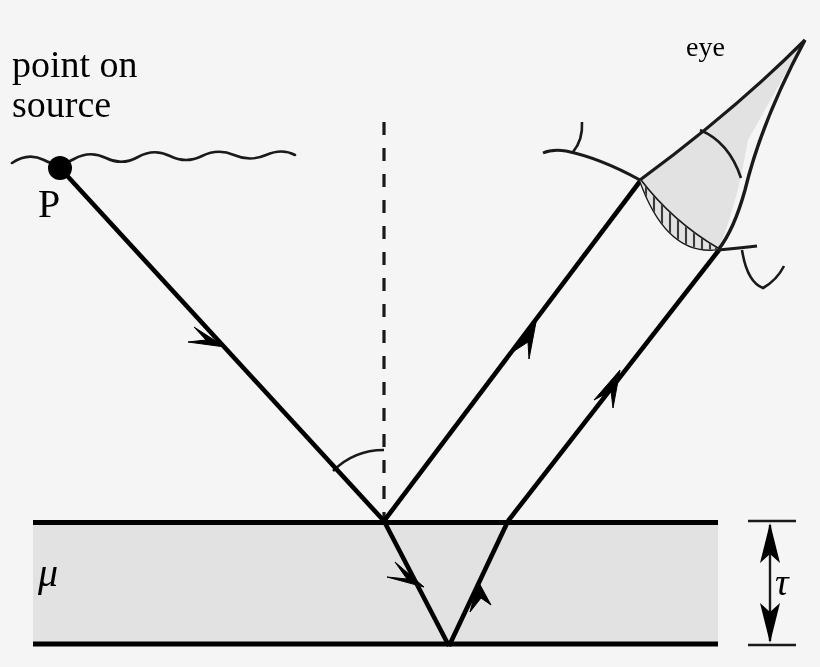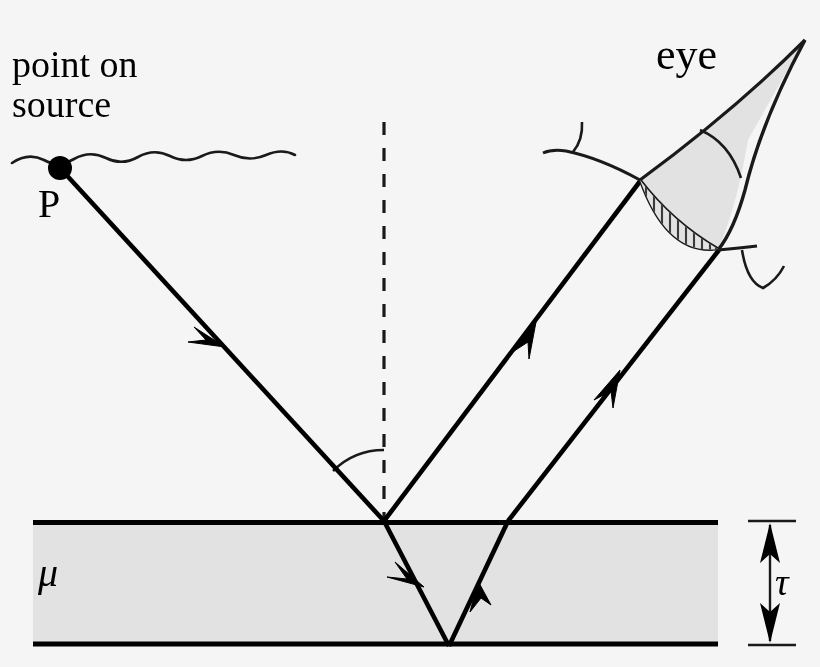--- a/index.html
+++ b/index.html
@@ -37,23 +37,23 @@
     top: 44px;
     font-size: 38px;
     font-family: "Liberation Serif", serif;
   }
   #label-P {
     left: 38px;
     top: 183px;
     font-size: 40px;
   }
   #label-eye {
-    left: 656px;
+    left: 686px;
     top: 32px;
-    font-size: 44px;
+    font-size: 28px;
   }
   #label-theta {
     left: 318px;
     top: 382px;
     font-size: 40px;
     font-style: italic;
   }
   #label-theta .sub {
     font-size: 25px;
     font-style: normal;

